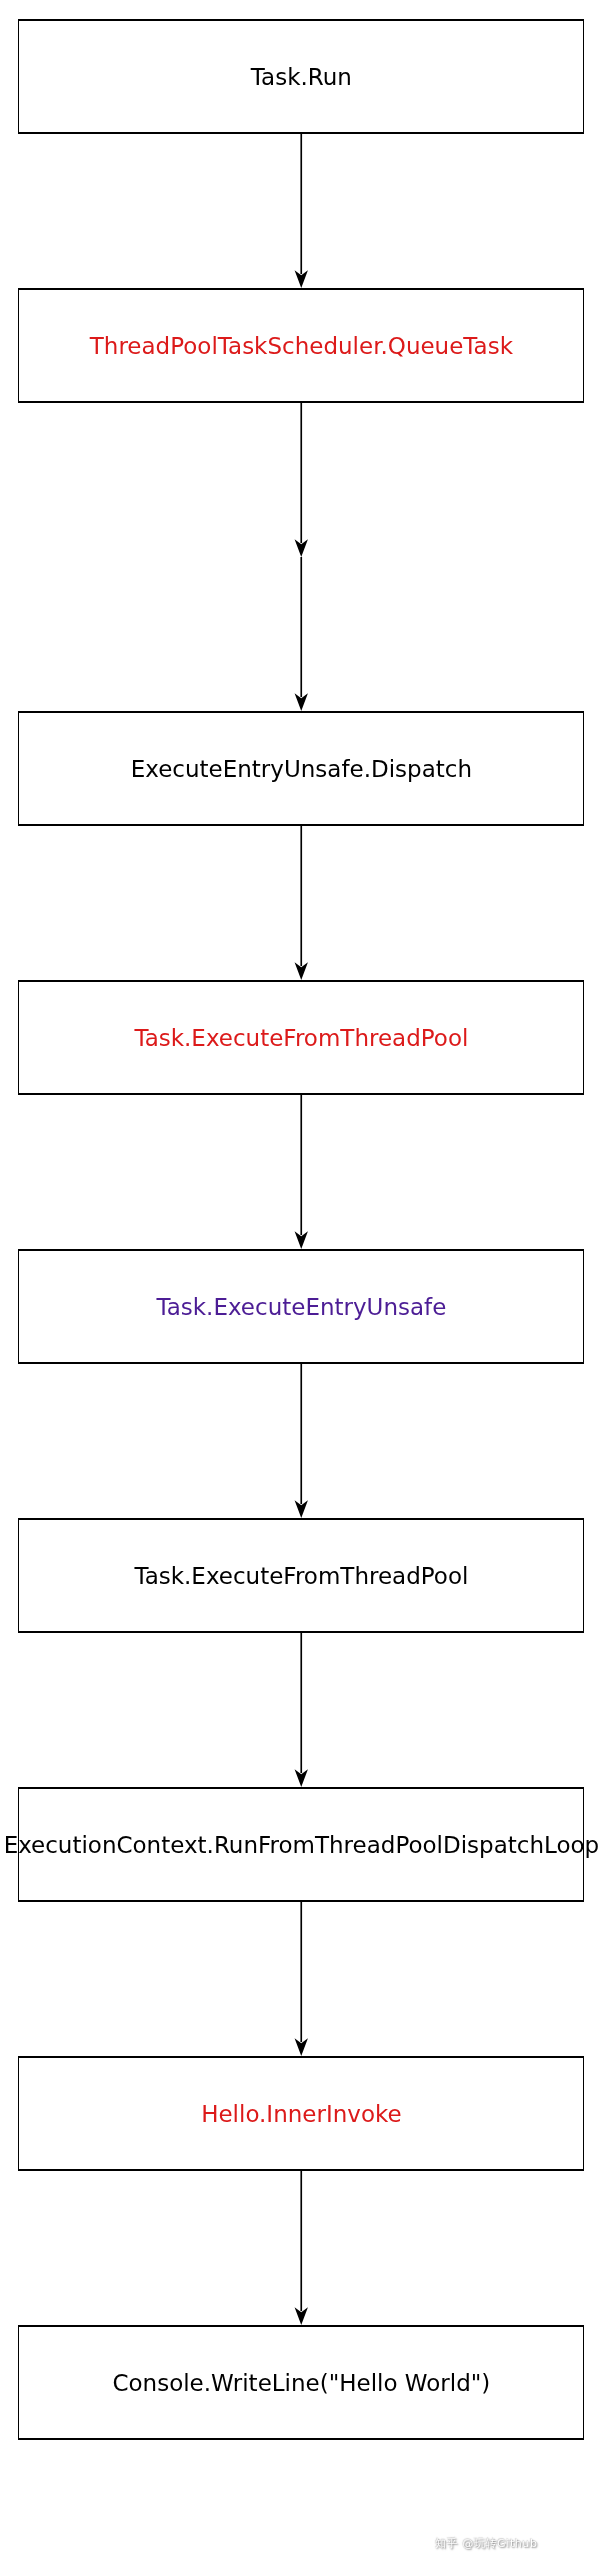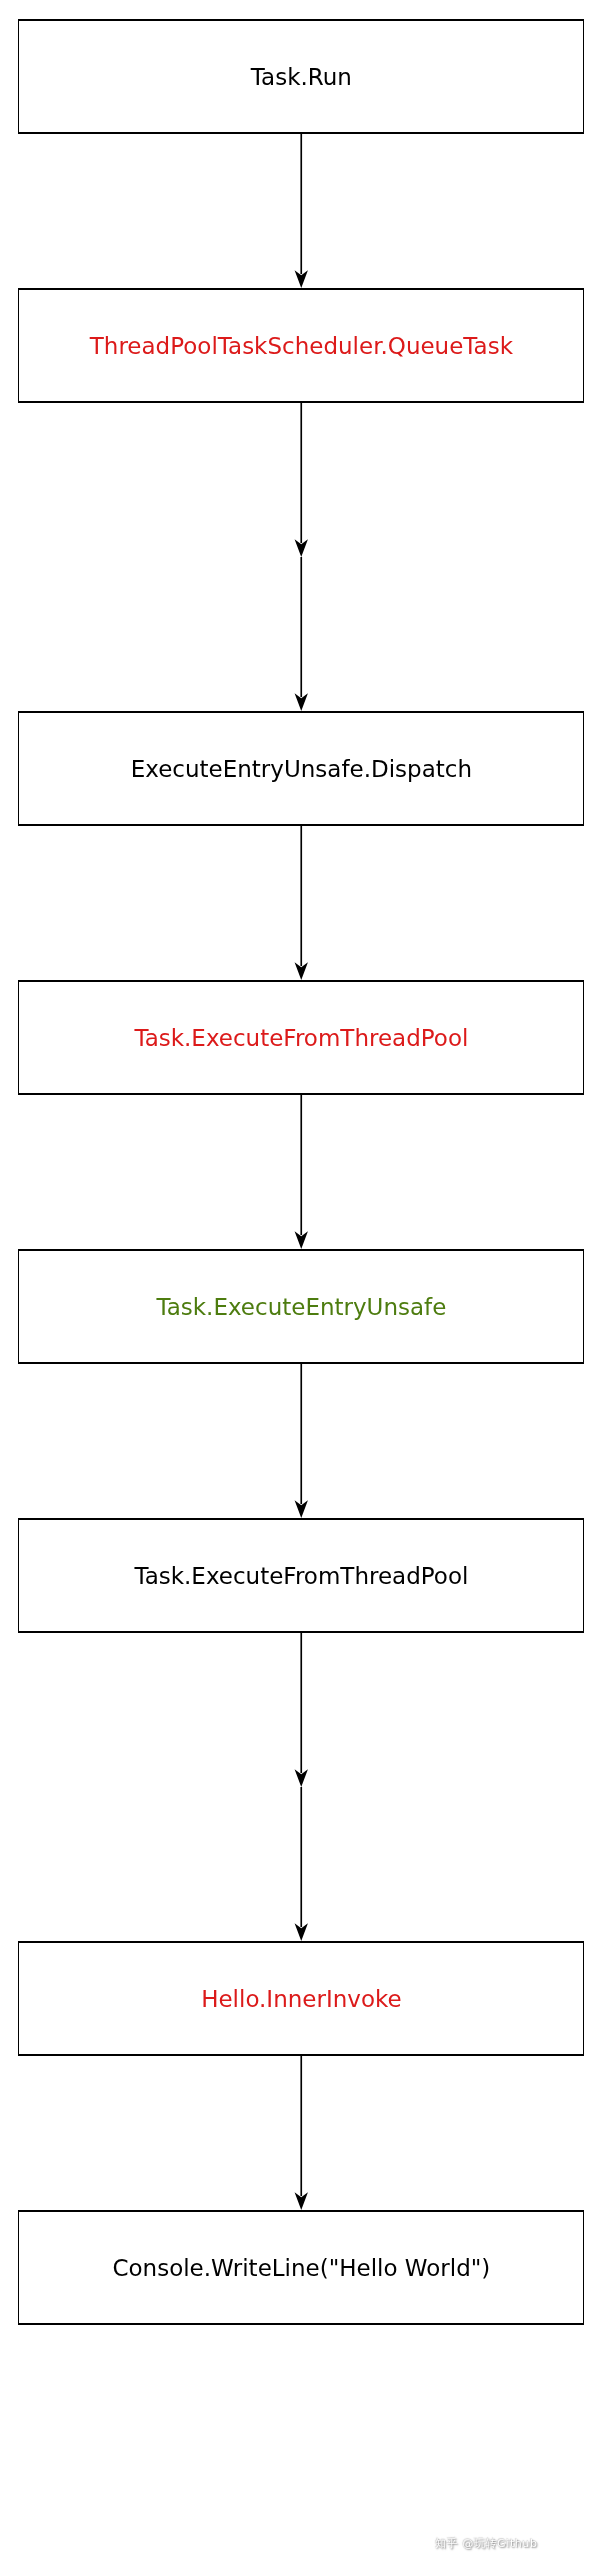--- a/index.html
+++ b/index.html
@@ -90,35 +90,38 @@
 
     <div class="flow-node">
       <span class="node-label" style="color: rgb(220, 26, 26);">Task.ExecuteFromThreadPool</span>
     </div>
     <svg class="connector" width="24.5" height="154" viewBox="0 0 44 277">
       <line x1="22" y1="0" x2="22" y2="252"></line>
       <polygon points="22,277 10,245 22,254 34,245"></polygon>
     </svg>
 
     <div class="flow-node">
-      <span class="node-label" style="color: #4d7c0f;">Task.ExecuteEntryUnsafe</span>
+      <span class="node-label" style="color: #4c1d95;">Task.ExecuteEntryUnsafe</span>
     </div>
     <svg class="connector" width="24.5" height="154" viewBox="0 0 44 277">
       <line x1="22" y1="0" x2="22" y2="252"></line>
       <polygon points="22,277 10,245 22,254 34,245"></polygon>
     </svg>
 
     <div class="flow-node">
       <span class="node-label" style="color: rgb(0, 0, 0);">Task.ExecuteFromThreadPool</span>
     </div>
     <svg class="connector" width="24.5" height="154" viewBox="0 0 44 277">
       <line x1="22" y1="0" x2="22" y2="252"></line>
       <polygon points="22,277 10,245 22,254 34,245"></polygon>
     </svg>
 
+    <div class="flow-node">
+      <span class="node-label" style="color: rgb(0, 0, 0);">ExecutionContext.RunFromThreadPoolDispatchLoop</span>
+    </div>
     <svg class="connector" width="24.5" height="154" viewBox="0 0 44 277">
       <line x1="22" y1="0" x2="22" y2="252"></line>
       <polygon points="22,277 10,245 22,254 34,245"></polygon>
     </svg>
 
     <div class="flow-node">
       <span class="node-label" style="color: rgb(220, 26, 26);">Hello.InnerInvoke</span>
     </div>
     <svg class="connector" width="24.5" height="154" viewBox="0 0 44 277">
       <line x1="22" y1="0" x2="22" y2="252"></line>

